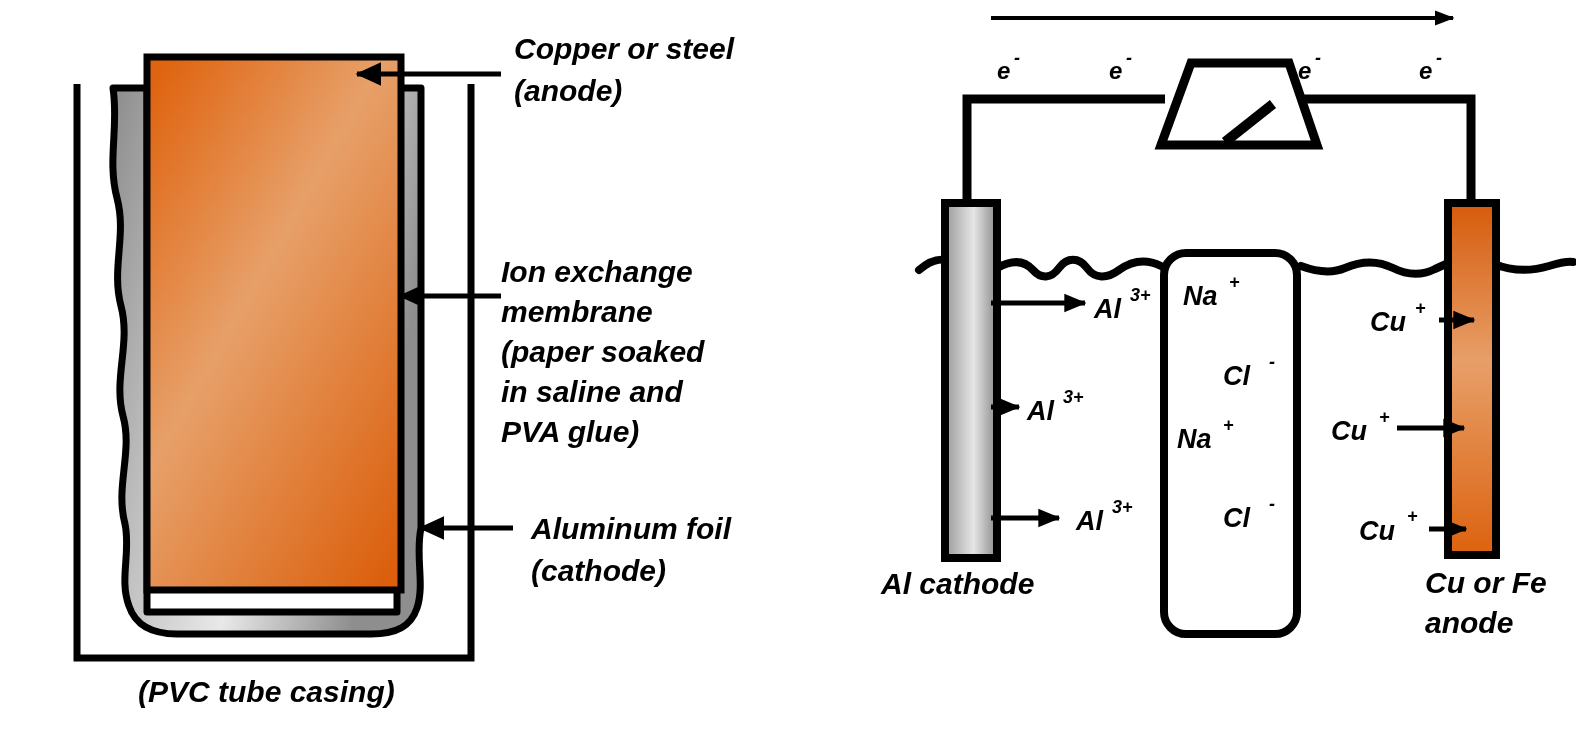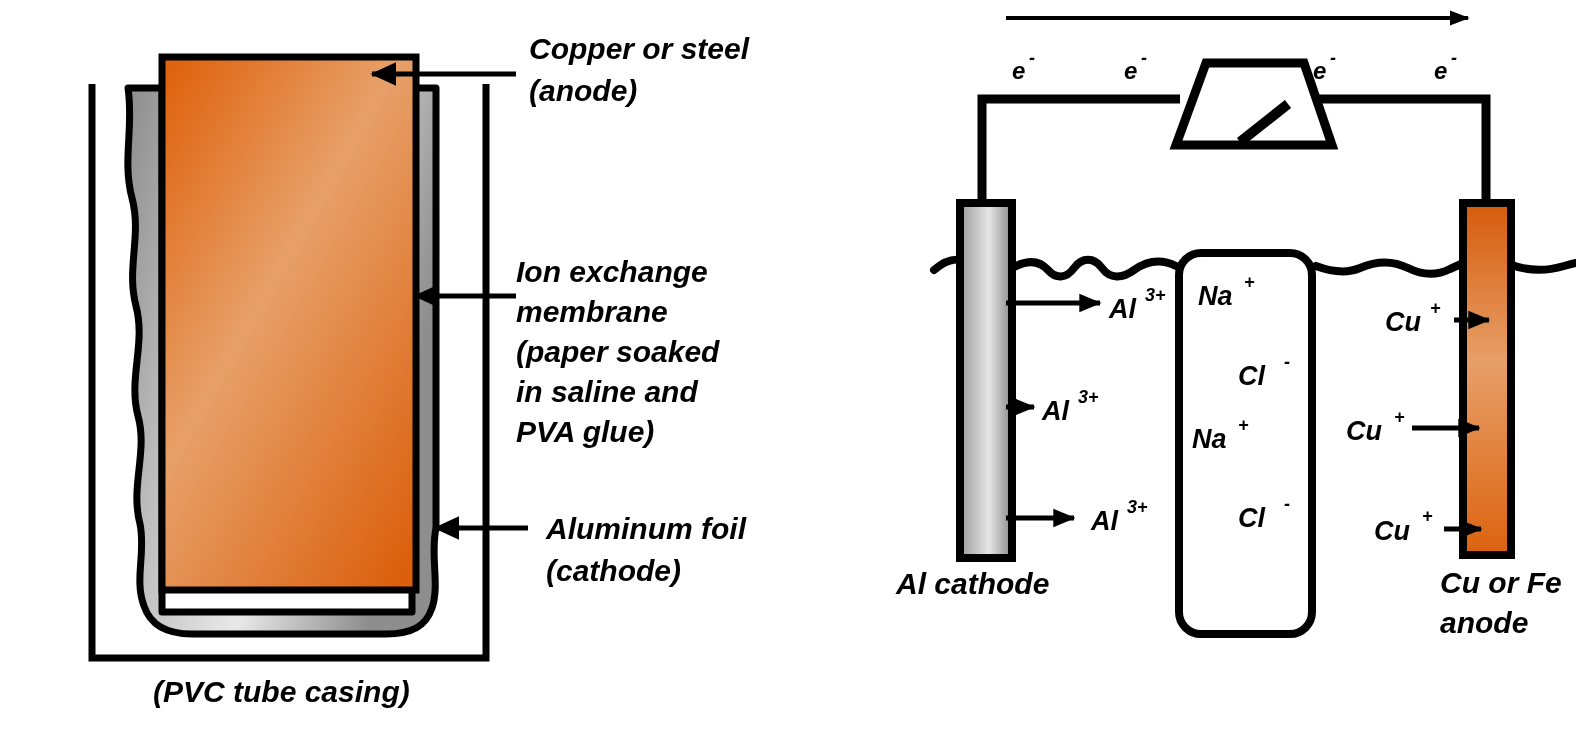--- a/index.html
+++ b/index.html
@@ -11,21 +11,21 @@
   body {
     width: 1576px;
     height: 750px;
     position: relative;
     overflow: hidden;
     font-family: "Liberation Sans", "DejaVu Sans", sans-serif;
   }
   #diagram-root {
     position: absolute;
     top: 0;
-    left: 16px;
+    left: 1px;
     width: 1448px;
     height: 750px;
   }
   svg.canvas {
     position: absolute;
     top: 0;
     left: 0;
     width: 1576px;
     height: 750px;
     display: block;

